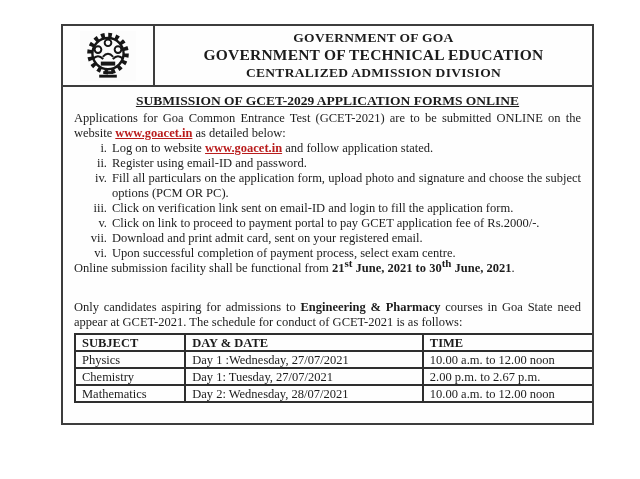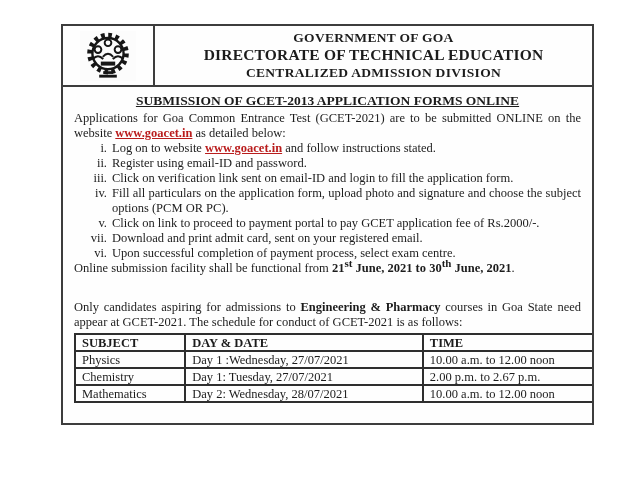--- a/index.html
+++ b/index.html
@@ -125,47 +125,47 @@
 
           <rect x="23" y="37" width="18" height="5" fill="#161616"></rect>
 
           <rect x="26" y="49" width="12" height="3.4" fill="#161616"></rect>
           <rect x="21" y="53.4" width="22" height="3.6" fill="#161616"></rect>
         </svg>
       </div>
     </div>
     <div class="hdr-text">
       <div class="hdr-l1">GOVERNMENT OF GOA</div>
-      <div class="hdr-l2">DIRECTORATE OF TECHNICAL EDUCATION</div>
+      <div class="hdr-l2">GOVERNMENT OF TECHNICAL EDUCATION</div>
       <div class="hdr-l3">CENTRALIZED ADMISSION DIVISION</div>
     </div>
   </div>
 
   <div class="doc-body">
 
-    <div class="title">SUBMISSION OF GCET-2013 APPLICATION FORMS ONLINE</div>
+    <div class="title">SUBMISSION OF GCET-2029 APPLICATION FORMS ONLINE</div>
 
     <p><span>Applications for Goa Common Entrance Test (GCET-2021) are to be submitted ONLINE on the website </span><a class="weblink">www.goacet.in</a><span> as detailed below:</span></p>
 
     <div class="steps">
       <div class="step">
         <span class="num">i.</span>
-        <span class="txt"><span>Log on to website </span><a class="weblink">www.goacet.in</a><span> and follow instructions stated.</span></span>
+        <span class="txt"><span>Log on to website </span><a class="weblink">www.goacet.in</a><span> and follow application stated.</span></span>
       </div>
       <div class="step">
         <span class="num">ii.</span>
         <span class="txt">Register using email-ID and password.</span>
       </div>
       <div class="step">
+        <span class="num">iv.</span>
+        <span class="txt">Fill all particulars on the application form, upload photo and signature and choose the subject options (PCM OR PC).</span>
+      </div>
+      <div class="step">
         <span class="num">iii.</span>
         <span class="txt">Click on verification link sent on email-ID and login to fill the application form.</span>
-      </div>
-      <div class="step">
-        <span class="num">iv.</span>
-        <span class="txt">Fill all particulars on the application form, upload photo and signature and choose the subject options (PCM OR PC).</span>
       </div>
       <div class="step">
         <span class="num">v.</span>
         <span class="txt">Click on link to proceed to payment portal to pay GCET application fee of Rs.2000/-.</span>
       </div>
       <div class="step">
         <span class="num">vii.</span>
         <span class="txt">Download and print admit card, sent on your registered email.</span>
       </div>
       <div class="step">

